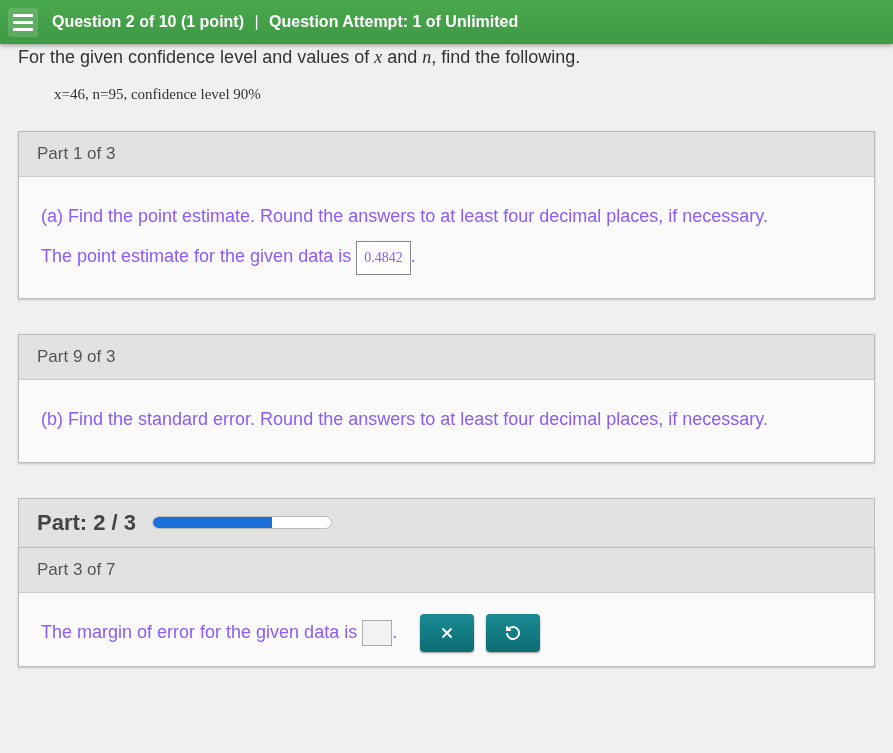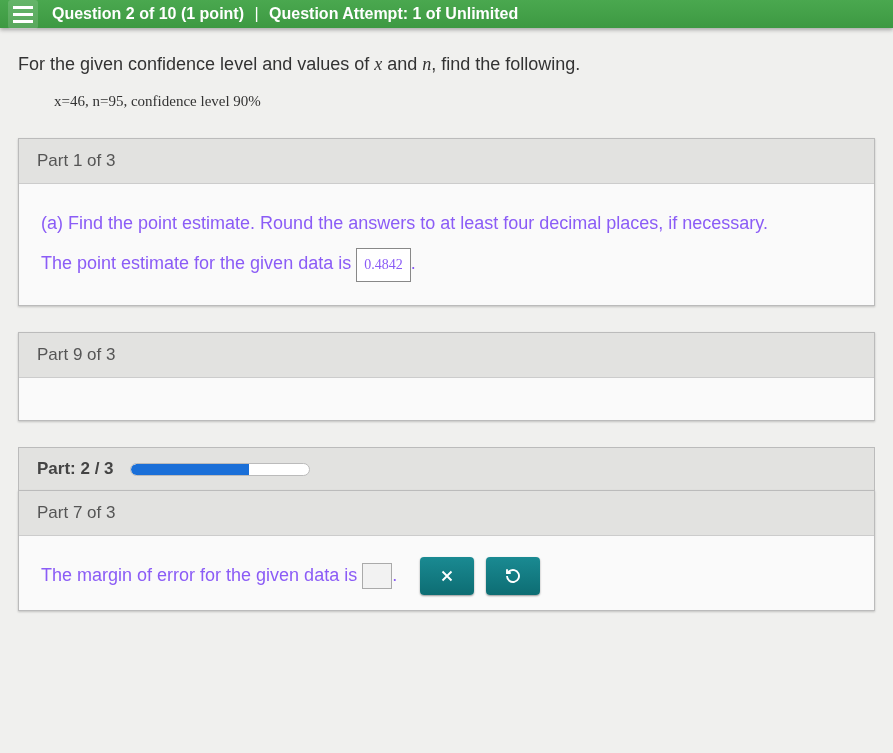--- a/index.html
+++ b/index.html
@@ -8,21 +8,21 @@
     width: 893px;
     height: 753px;
     font-family: Arial, Helvetica, sans-serif;
     background: #f0f0ee;
     color: #333;
     overflow: hidden;
   }
   .top-bar {
     background: #3d9942;
     background: linear-gradient(#4aa84f,#3d9942);
-    height: 28px;
+    height: 44px;
     display:flex;
     align-items:center;
     padding: 0 8px;
     color:#fff;
     box-shadow: 0 2px 4px rgba(0,0,0,.3);
   }
   .menu-icon {
     width:30px;
     display:flex;
     flex-direction:column;
@@ -38,38 +38,38 @@
     background:#fff;
     width:100%;
   }
   .top-text {
     margin-left:14px;
     font-weight:bold;
     font-size:16px;
   }
   .top-sep { margin: 0 6px; font-weight:normal;}
   .main {
-    padding: 26px 18px 0 18px;
+    padding: 3px 18px 0 18px;
   }
   .question-intro {
     font-size:18px;
     color:#333;
     margin-bottom: 18px;
   }
   .italic { font-style: italic; font-family: "Times New Roman", serif; }
   .given {
     font-size:15px;
     margin-left: 36px;
     margin-bottom: 28px;
     font-family: "Times New Roman", serif;
   }
   .panel {
     border: 1px solid #bbb;
     background: #fafafa;
-    margin-bottom: 26px;
+    margin-bottom: 35px;
     box-shadow: 0 1px 2px rgba(0,0,0,.2);
   }
   .panel-header {
     background: #e2e2e0;
     padding: 12px 18px;
     font-size:17px;
     color:#555;
     border-bottom:1px solid #ccc;
   }
   .panel-body {
@@ -96,21 +96,21 @@
   }
   .progress-header {
     background:#e2e2e0;
     border:1px solid #bbb;
     border-bottom:none;
     padding: 11px 18px;
     display:flex;
     align-items:center;
     gap:16px;
   }
-  .progress-label { font-weight:bold; font-size:17px; color:#444;}
+  .progress-label { font-weight:bold; font-size:22px; color:#444;}
   .progress-bar {
     width: 180px;
     height: 13px;
     background:#fff;
     border-radius:8px;
     border:1px solid #bbb;
     overflow:hidden;
   }
   .progress-fill {
     height:100%;
@@ -170,32 +170,33 @@
       <div>(a) Find the point estimate. Round the answers to at least four decimal places, if necessary.</div>
       <div>
         <span>The point estimate for the given data is </span><span class="ans-box">0.4842</span><span>.</span>
       </div>
     </div>
   </div>
 
   <div class="panel">
     <div class="panel-header">Part 9 of 3</div>
     <div class="panel-body">
+      <div>(b) Find the standard error. Round the answers to at least four decimal places, if necessary.</div>
     </div>
   </div>
 
   <div class="progress-header">
     <span class="progress-label">Part: 2 / 3</span>
     <div class="progress-bar">
       <div class="progress-fill"></div>
     </div>
   </div>
 
   <div class="panel last">
-    <div class="panel-header">Part 7 of 3</div>
+    <div class="panel-header">Part 3 of 7</div>
     <div class="panel-body">
       <div>
         <span>The margin of error for the given data is </span><span class="ans-input"></span><span>.</span>
         <span class="actions">
           <span class="btn">
             <svg class="svg-icon" viewBox="0 0 24 24">
                 <path d="M6 6 L18 18 M18 6 L6 18"></path>
               </svg>
           </span>
           <span class="btn">

